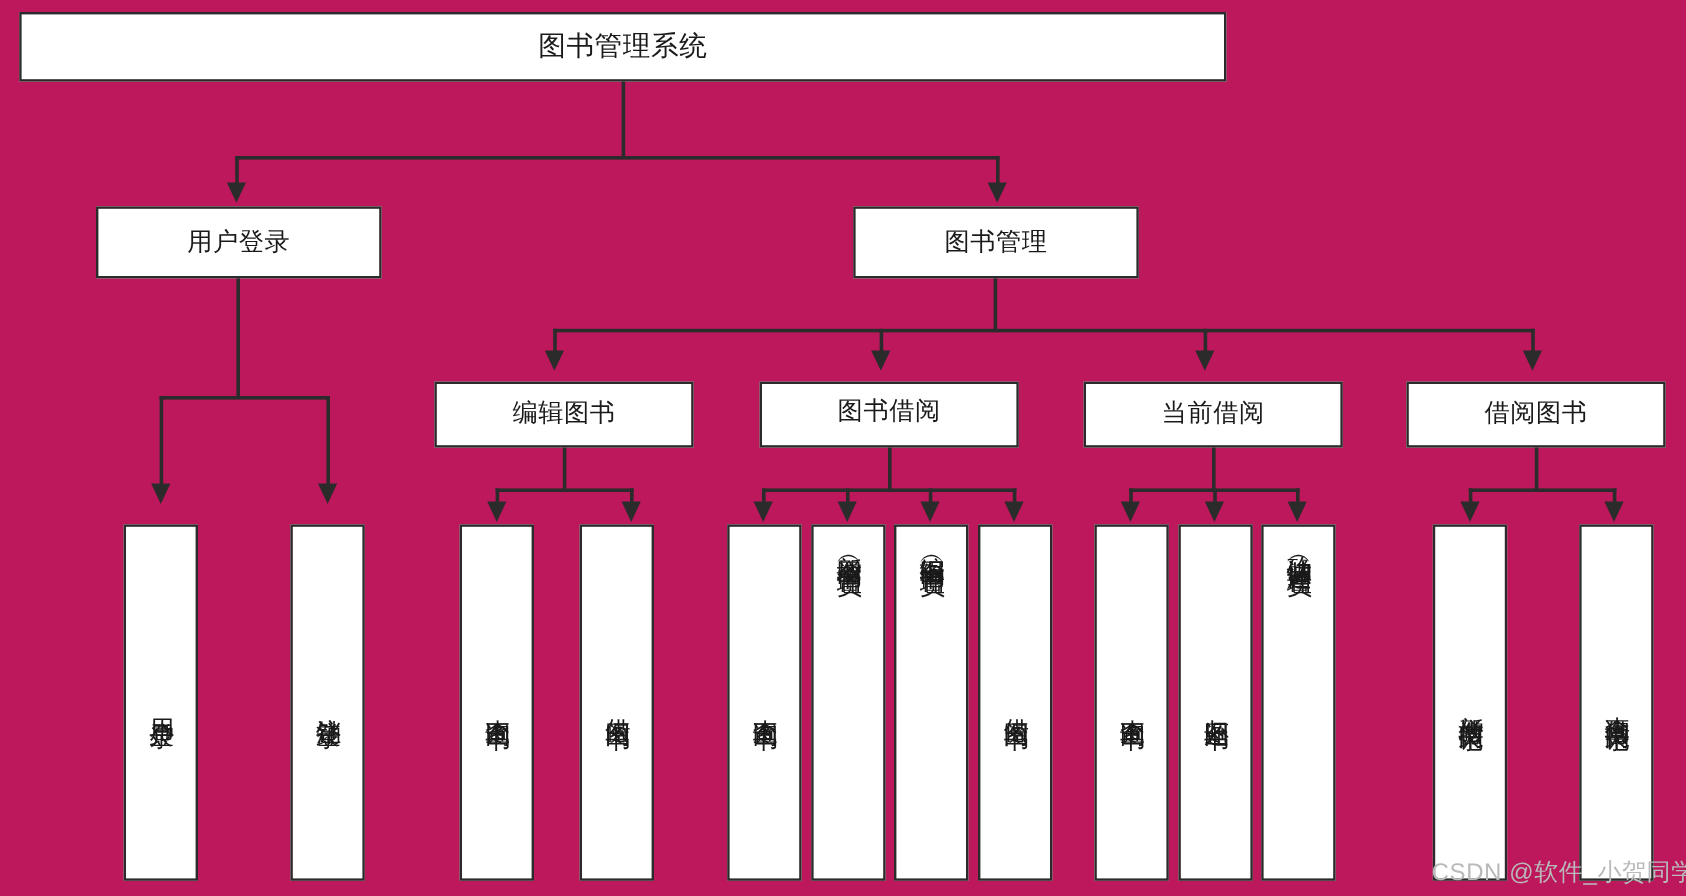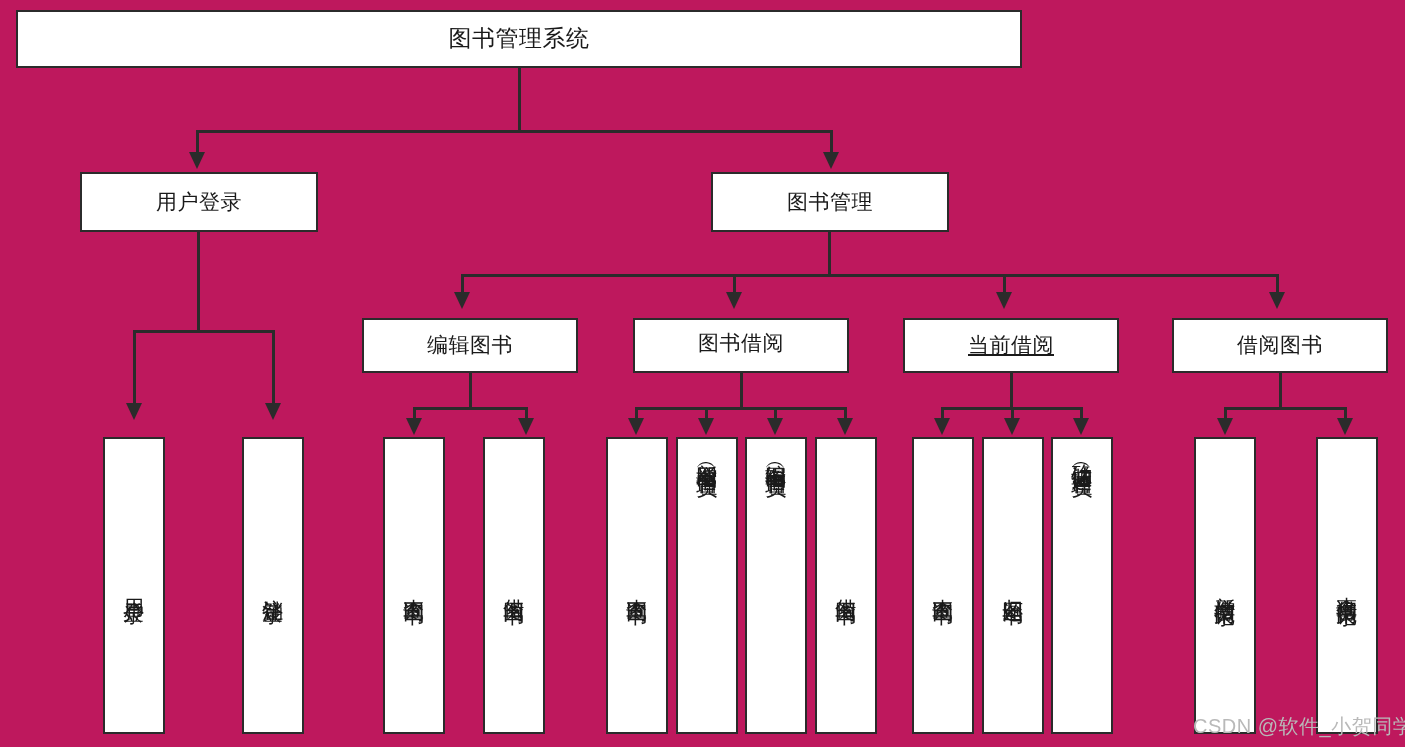--- a/index.html
+++ b/index.html
@@ -123,21 +123,21 @@
   <div class="arrow" style="left:996px; top:292px;"></div>
   <div class="seg seg-v" style="left:1276px; top:274px; width:3px; height:20px;"></div>
   <div class="arrow" style="left:1269px; top:292px;"></div>
 
   <div class="node lvl-mid" style="left:362px; top:318px; width:216px; height:55px;">
     <span class="node-label">编辑图书</span>
   </div>
   <div class="node lvl-mid" style="left:633px; top:318px; width:216px; height:55px;font-family:Liberation Mono, monospace;">
     <span class="node-label">图书借阅</span>
   </div>
-  <div class="node lvl-mid" style="left:903px; top:318px; width:216px; height:55px;text-decoration:underline;">
+  <div class="node lvl-mid" style="left:903px; top:318px; width:216px; height:55px;">
     <span class="node-label">当前借阅</span>
   </div>
   <div class="node lvl-mid" style="left:1172px; top:318px; width:216px; height:55px;">
     <span class="node-label">借阅图书</span>
   </div>
 
   <div class="seg seg-v" style="left:469px; top:373px; width:3px; height:36px;"></div>
   <div class="seg seg-h" style="left:413px; top:407px; width:115px; height:3px;"></div>
   <div class="seg seg-v" style="left:413px; top:407px; width:3px; height:13px;"></div>
   <div class="arrow" style="left:406px; top:418px;"></div>

